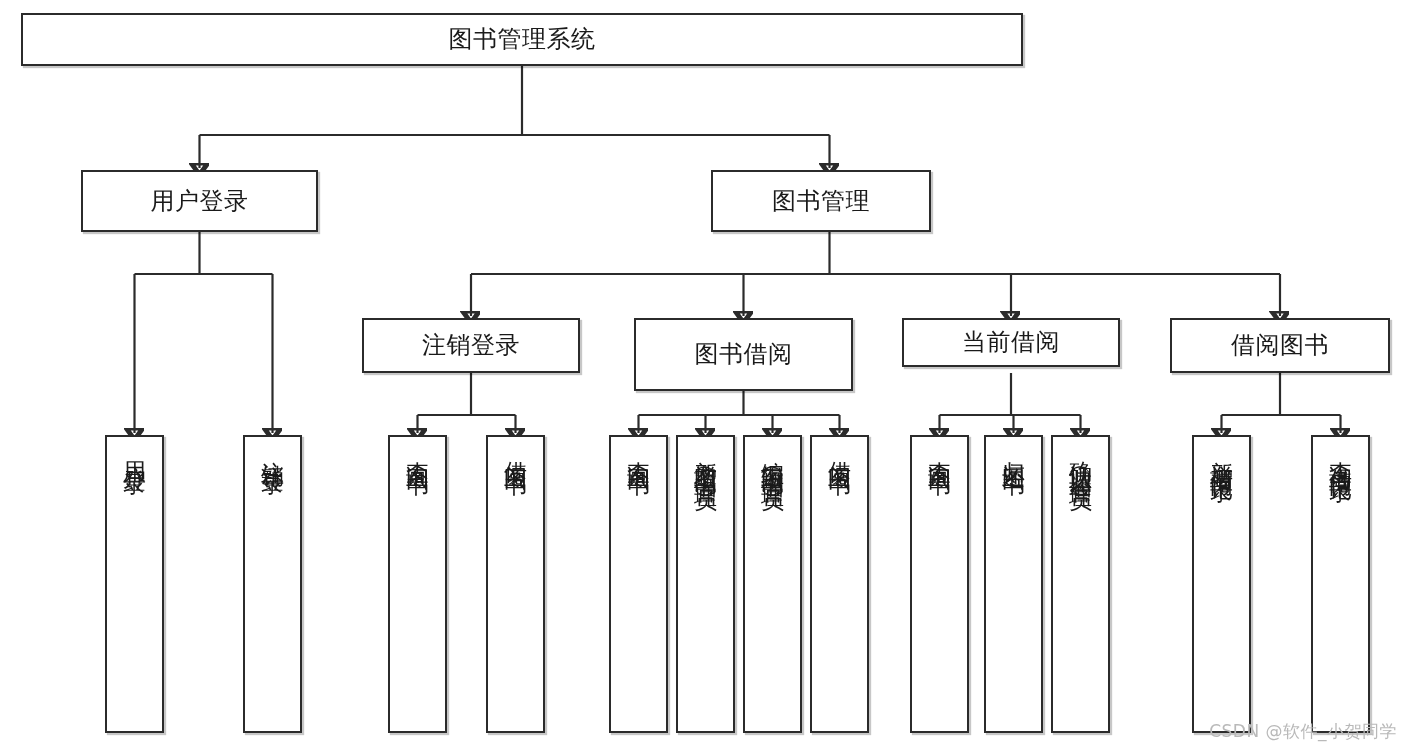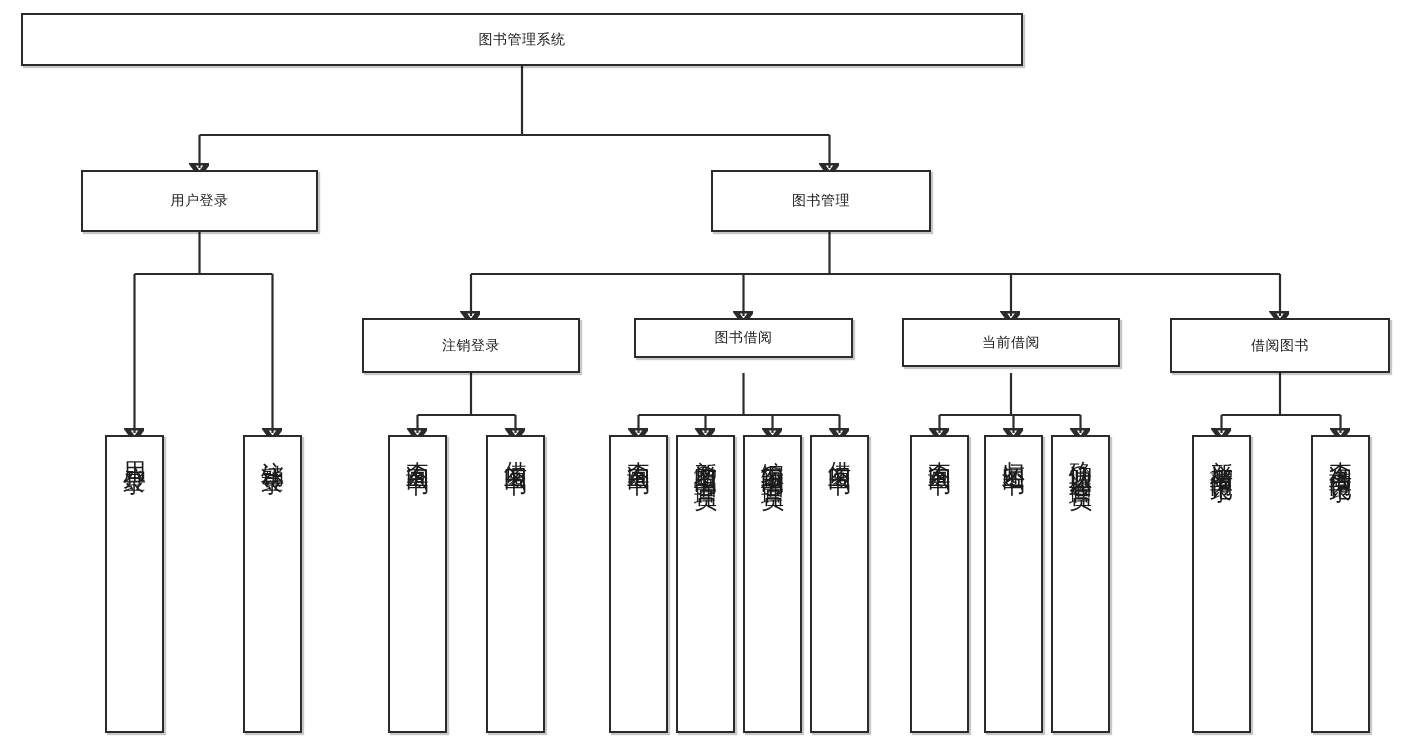--- a/index.html
+++ b/index.html
@@ -26,21 +26,21 @@
     position: absolute;
     box-sizing: border-box;
     background: #ffffff;
     border: 2px solid #2b2b2b;
     box-shadow: 2px 2px 1px rgba(0,0,0,0.22);
     display: flex;
     align-items: center;
     justify-content: center;
   }
   .node-label-h {
-    font-size: 14px;
+    font-size: 24px;
     color: #1a1a1a;
     letter-spacing: 0.5px;
     line-height: 1.1;
     white-space: nowrap;
     font-family: "DejaVu Sans", "Liberation Sans", sans-serif;
   }
   .node-label-v {
     font-size: 23px;
     color: #1a1a1a;
     writing-mode: vertical-rl;
@@ -133,21 +133,21 @@
       </div>
       <div class="node-box" style="left: 81px; top: 170px; width: 237px; height: 62px;">
         <span class="node-label-h">用户登录</span>
       </div>
       <div class="node-box" style="left: 711px; top: 170px; width: 220px; height: 62px;">
         <span class="node-label-h">图书管理</span>
       </div>
       <div class="node-box" style="left: 362px; top: 318px; width: 218px; height: 55px;">
         <span class="node-label-h">注销登录</span>
       </div>
-      <div class="node-box" style="left: 634px; top: 318px; width: 219px; height: 40px;">
+      <div class="node-box" style="left: 634px; top: 318px; width: 219px; height: 73px;">
         <span class="node-label-h">图书借阅</span>
       </div>
       <div class="node-box" style="left: 902px; top: 318px; width: 218px; height: 49px;">
         <span class="node-label-h">当前借阅</span>
       </div>
       <div class="node-box" style="left: 1170px; top: 318px; width: 220px; height: 55px;">
         <span class="node-label-h">借阅图书</span>
       </div>
       <div class="node-box leaf-box" style="left: 105px; top: 435px; width: 59px; height: 298px;">
         <span class="node-label-v">用户登录</span>
@@ -183,13 +183,14 @@
         <span class="node-label-v">确认归还（管理员）</span>
       </div>
       <div class="node-box leaf-box" style="left: 1192px; top: 435px; width: 59px; height: 298px;">
         <span class="node-label-v">新增借阅记录</span>
       </div>
       <div class="node-box leaf-box" style="left: 1311px; top: 435px; width: 59px; height: 298px;">
         <span class="node-label-v">查询借阅记录</span>
       </div>
     </div>
 
+  <div class="watermark">CSDN @软件_小贺同学</div>
 </div>
 
 </body></html>

